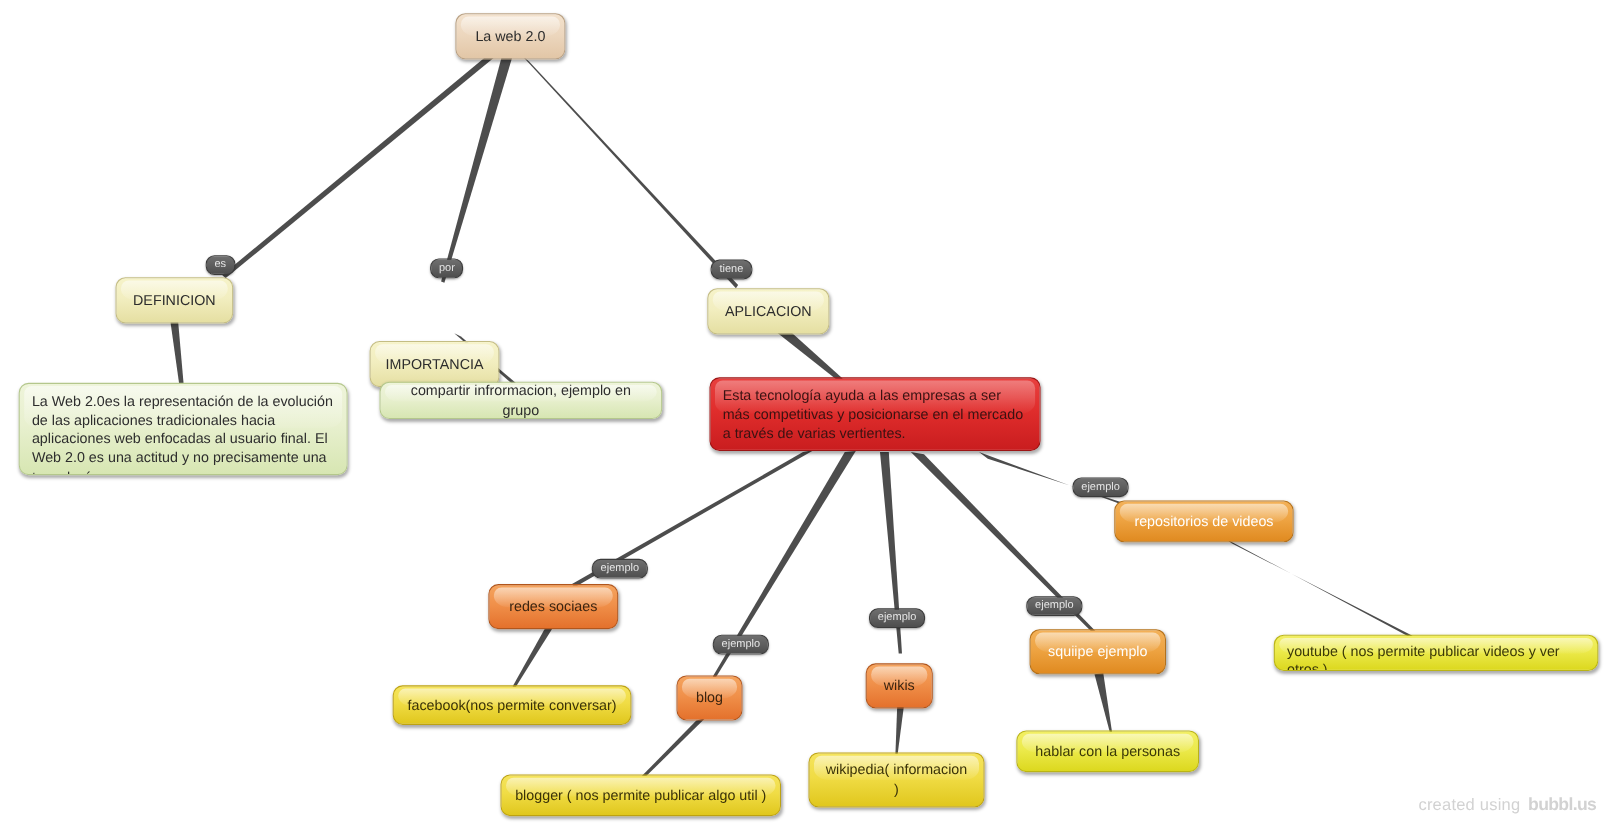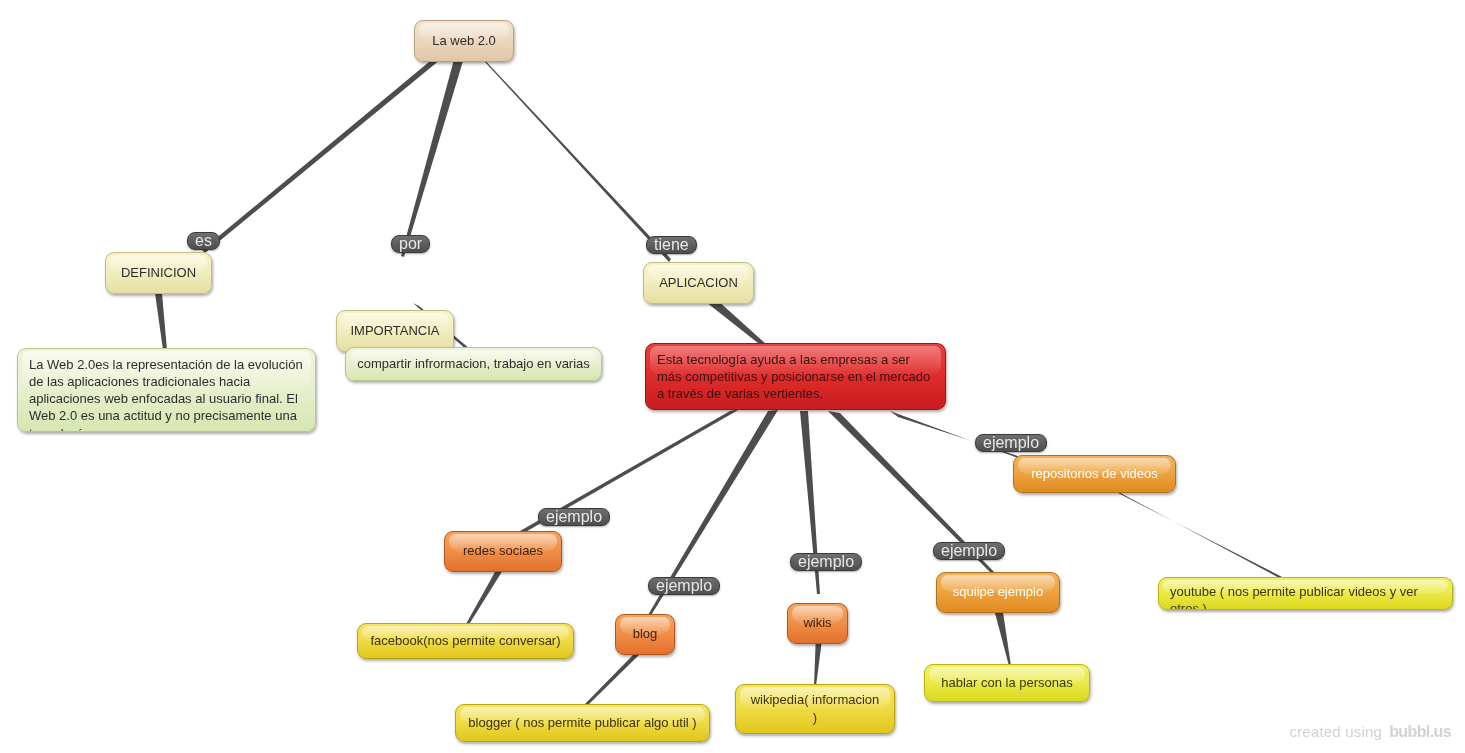--- a/index.html
+++ b/index.html
@@ -105,21 +105,21 @@
     background: linear-gradient(to bottom, #f2ef63 0%, #ecea4c 45%, #dcd81e 100%);
     border-color: #bab415;
     color: #3a3808;
   }
 
   
   .pill {
     position: absolute;
     background: linear-gradient(to bottom, #6f6f6f, #4e4e4e);
     color: #e7e7e7;
-    font-size: 16px;
+    font-size: 10px;
     line-height: 13px;
     padding: 1px 7px 2px 7px;
     border-radius: 8px;
     border: 1px solid #3b3b3b;
     box-shadow: 0 1px 2px rgba(0,0,0,0.35);
     white-space: nowrap;
     z-index: 8;
   }
 
   
@@ -182,42 +182,42 @@
 
     <polygon class="tap" points="633,655 641,653 585,708 583,706"></polygon>
 
     <polygon class="tap" points="816,632 823,632 816,686 814,686"></polygon>
 
     <polygon class="tap" points="995,613 1003,612 1011,666 1009,666"></polygon>
 
     <polygon class="tap" points="1113,489 1120,494 1284,578 1283,580"></polygon>
   </svg>
 
-  <div class="node c-tan center" style="left:414px; top:12px; width:100px; height:42px; font-size:13px;margin-top:8px;">
+  <div class="node c-tan center" style="left:414px; top:12px; width:100px; height:42px; font-size:13px;">
     <span class="lbl">La web 2.0</span>
   </div>
 
   <div class="node c-cream center" style="left:105px; top:252px; width:107px; height:42px;">
     <span class="lbl">DEFINICION</span>
   </div>
 
   <div class="node c-cream center" style="left:336px; top:262px; width:118px; height:42px;margin-top:48px;">
     <span class="lbl">IMPORTANCIA</span>
   </div>
 
   <div class="node c-cream center" style="left:643px; top:262px; width:111px; height:42px;">
     <span class="lbl">APLICACION</span>
   </div>
 
   <div class="node c-green" style="left:17px; top:348px; width:299px; height:84px; align-items:flex-start; padding-top:7px;">
     <span class="lbl">La Web 2.0es la representación de la evolución de las aplicaciones tradicionales hacia aplicaciones web enfocadas al usuario final. El Web 2.0 es una actitud y no precisamente una tecnología.</span>
   </div>
 
   <div class="node c-green center" style="left:345px; top:347px; width:257px; height:34px;">
-    <span class="lbl">compartir infrormacion, trabajo en varias</span>
+    <span class="lbl">compartir infrormacion, ejemplo en grupo</span>
   </div>
 
   <div class="node c-red" style="left:645px; top:343px; width:301px; height:67px; align-items:flex-start; padding-top:7px;">
     <span class="lbl">Esta tecnología ayuda a las empresas a ser más competitivas y posicionarse en el mercado a través de varias vertientes.</span>
   </div>
 
   <div class="node c-orange center" style="left:444px; top:531px; width:118px; height:41px;">
     <span class="lbl">redes sociaes</span>
   </div>
 

